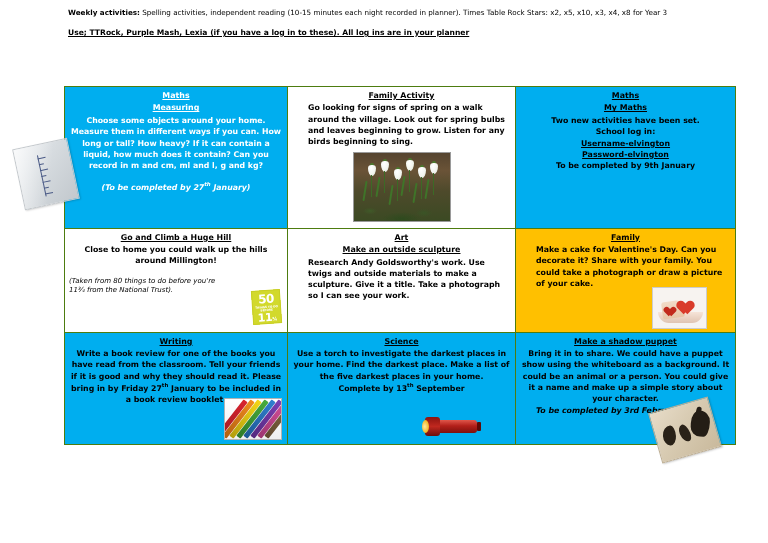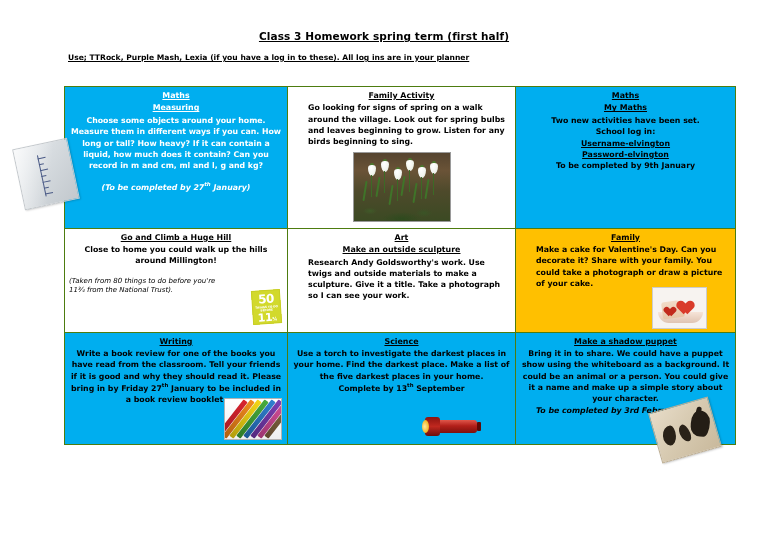--- a/index.html
+++ b/index.html
@@ -281,22 +281,25 @@
   .puppet .h3b{
     position:absolute;left:45px;top:6px;width:5px;height:12px;
     background:#241d15;border-radius:3px;transform:rotate(30deg);
   }
 </style>
 </head>
 <body>
 
 <div class="page">
 
-  <div class="doc-title">Class 3 Homework spring term (first half)</div>
-
+
+  <div class="weekly">
+    <b>Weekly activities:</b>
+    <span class="rest">Spelling activities, independent reading (10-15 minutes each night recorded in planner). Times Table Rock Stars: x2, x5, x10, x3, x4, x8 for Year 3</span>
+  </div>
 
   <div class="uses">Use; TTRock, Purple Mash, Lexia (if you have a log in to these). All log ins are in your planner</div>
 
   <table class="grid">
 
     <tbody>
         <tr>
 
       <td class="c1 blue">
         <div class="cell light">

